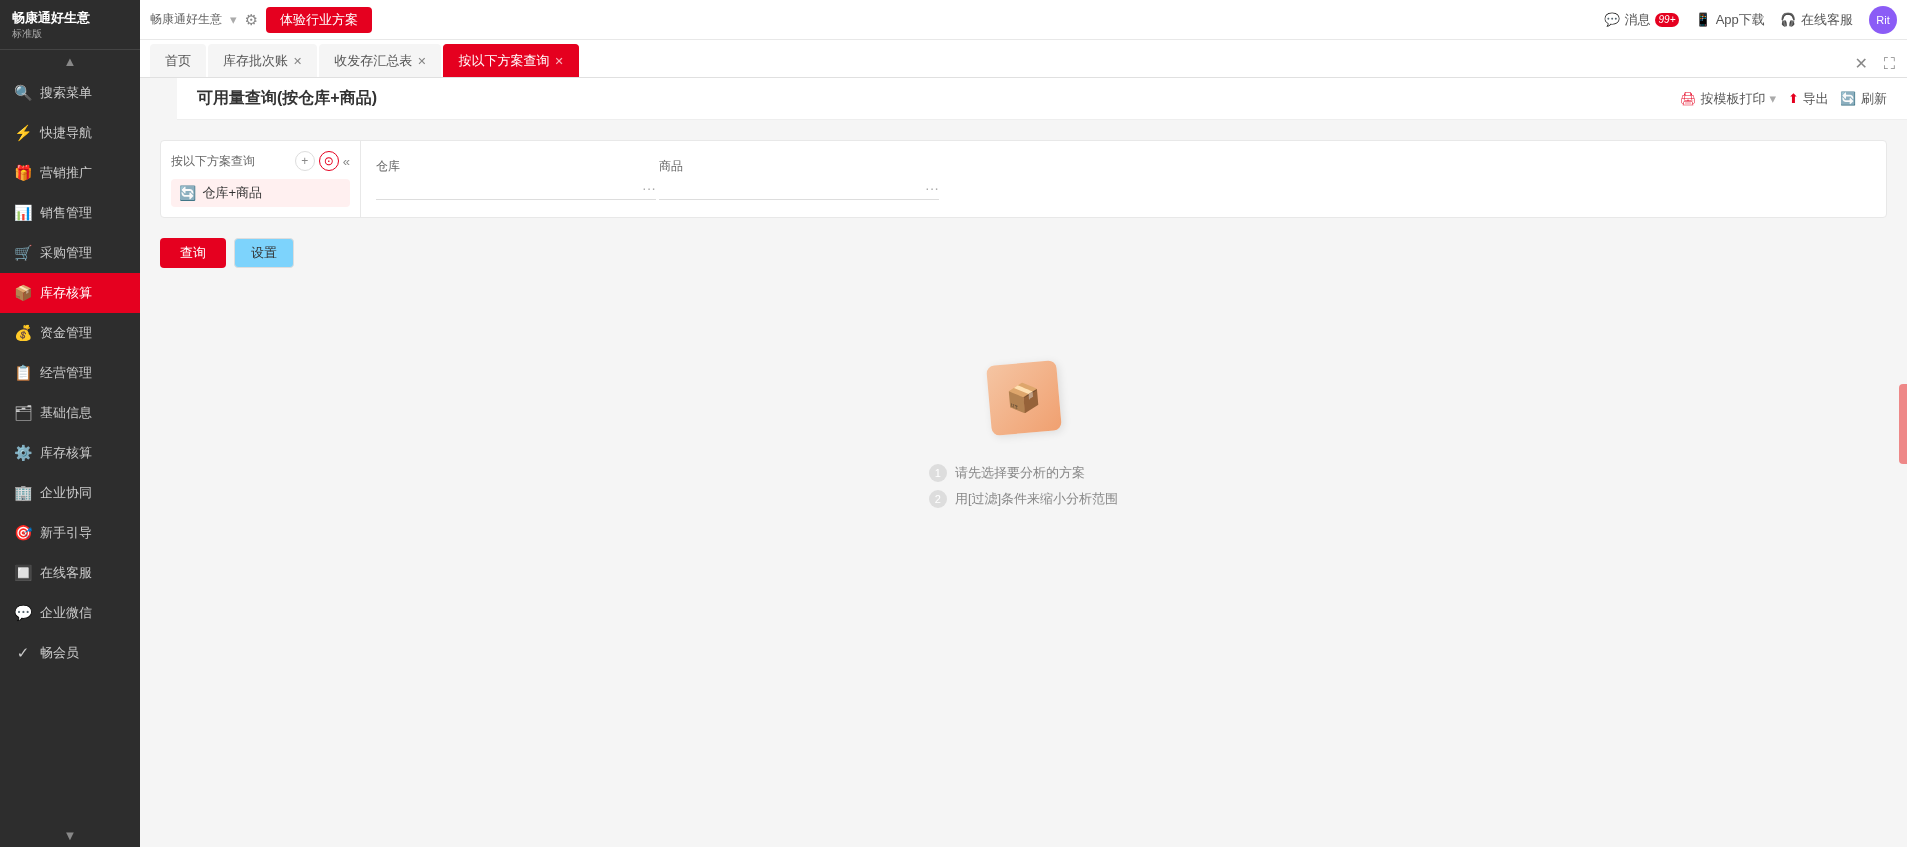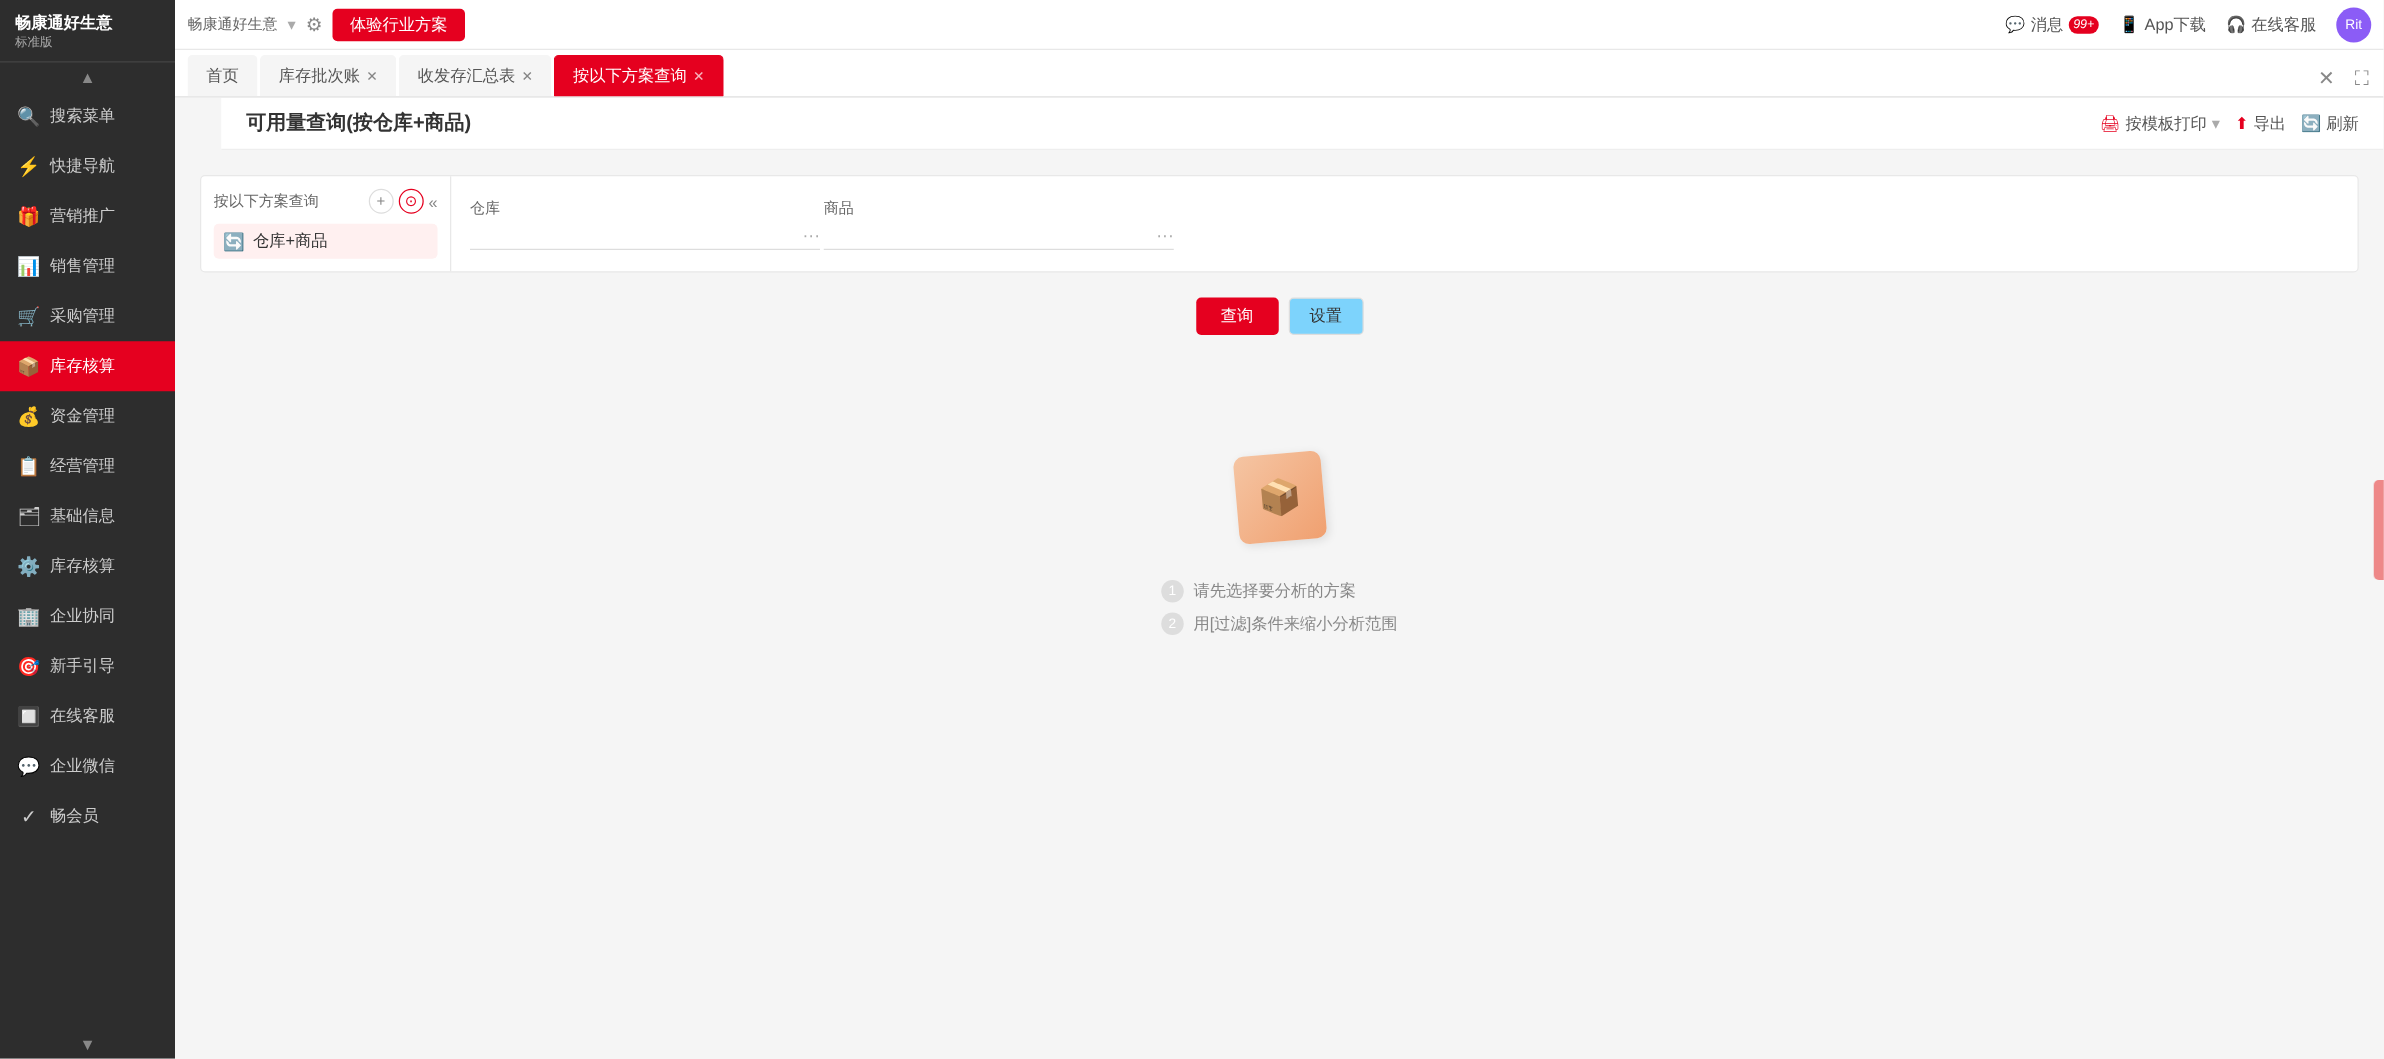--- a/index.html
+++ b/index.html
@@ -330,22 +330,22 @@
     }
     .filter-dots {
       color: #aaa;
       cursor: pointer;
       font-size: 14px;
     }
 
     
     .actions-bar {
       display: flex;
-      justify-content: center;
-      padding: 10px 6px 0;
+      justify-content: flex-start;
+      padding: 10px 20px 0;
       gap: 8px;
     }
     .query-btn {
       background: #e5001f;
       color: #fff;
       border: none;
       border-radius: 4px;
       padding: 6px 20px;
       font-size: 13px;
       cursor: pointer;

